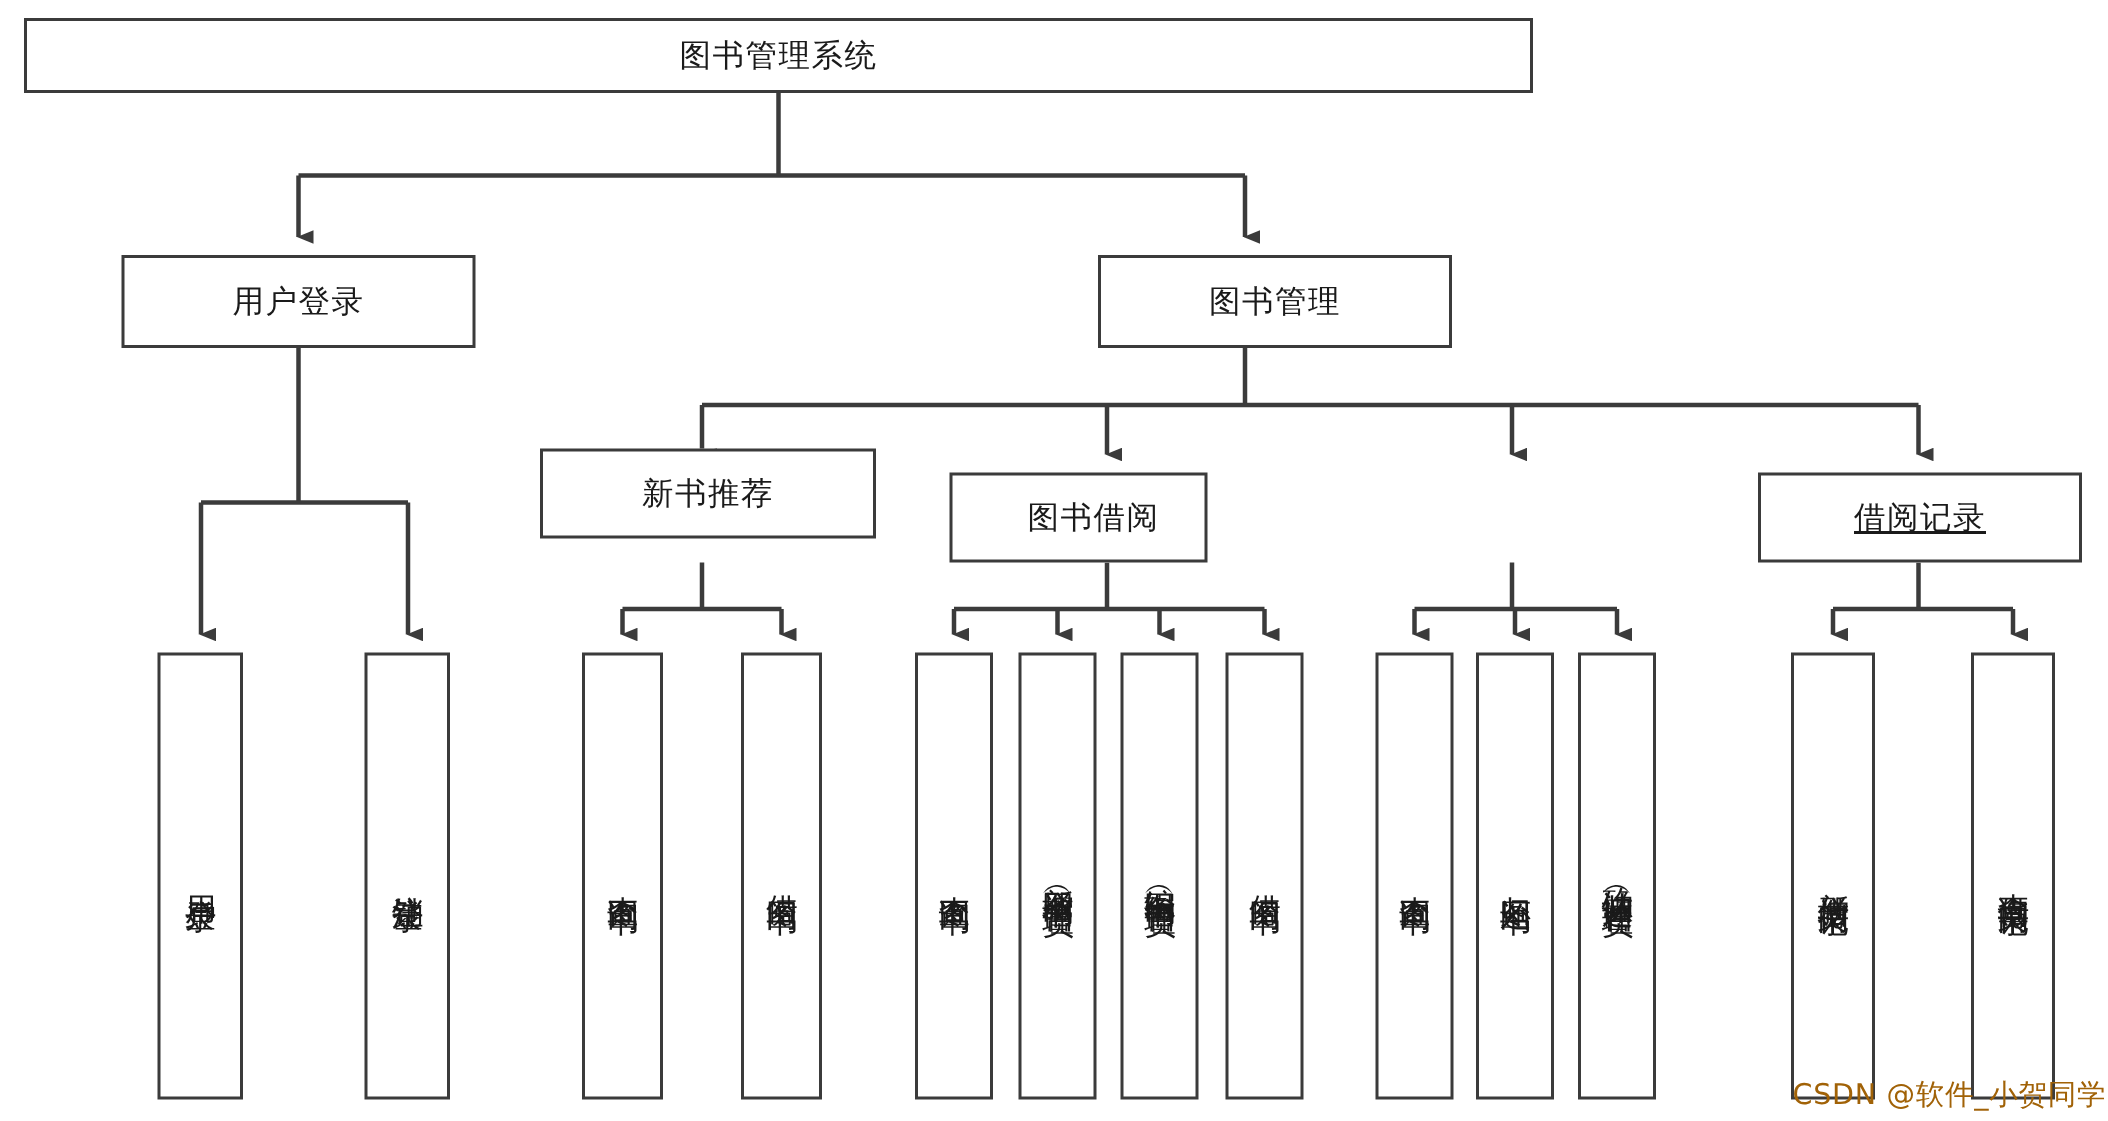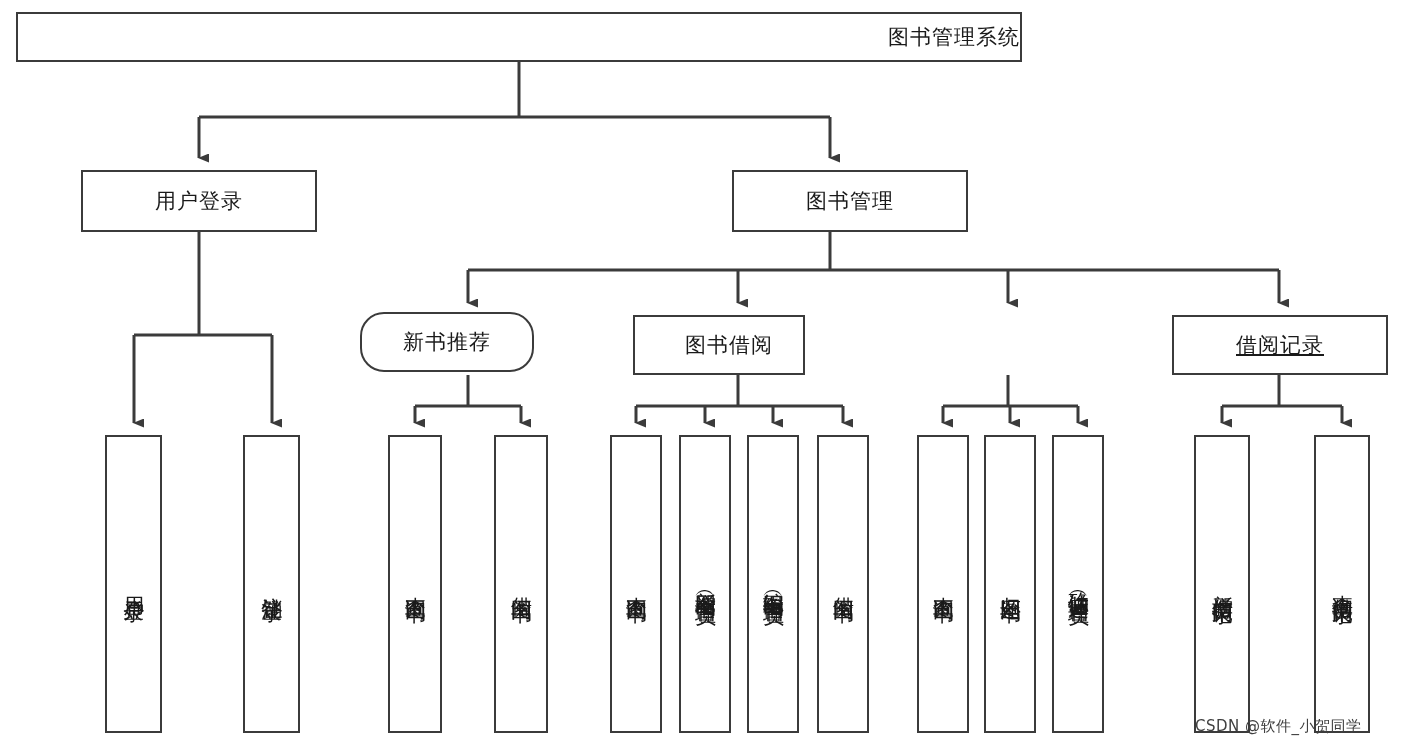--- a/index.html
+++ b/index.html
@@ -44,22 +44,22 @@
     writing-mode: vertical-rl;
     text-orientation: upright;
     font-size: 21px;
     line-height: 1.18;
     letter-spacing: 2px;
     white-space: nowrap;
     padding: 4px 0;
   }
   .watermark {
     position: absolute;
-    font-size: 15px;
-    color: #404040;
+    font-size: 19px;
+    color: #a16207;
     letter-spacing: 0.5px;
     white-space: nowrap;
     pointer-events: none;
   }
 </style>
 </head>
 <body>
 
 <div id="canvas">
 
@@ -106,32 +106,32 @@
       <path d="M1010,406 L1010,423" marker-end="url(#arrow)"></path>
       <path d="M1078,406 L1078,423" marker-end="url(#arrow)"></path>
 
       <path d="M1279,375 L1279,406"></path>
       <path d="M1222,406 L1342,406"></path>
       <path d="M1222,406 L1222,423" marker-end="url(#arrow)"></path>
       <path d="M1342,406 L1342,423" marker-end="url(#arrow)"></path>
     </g>
   </svg>
 
-  <div class="node-box node-h" style="left:16px; top:12px; width:1006px; height:50px;justify-content:flex-end;">
+  <div class="node-box node-h" style="left:16px; top:12px; width:1006px; height:50px;">
     <span>图书管理系统</span>
   </div>
 
   <div class="node-box node-h" style="left:81px; top:170px; width:236px; height:62px;">
     <span>用户登录</span>
   </div>
   <div class="node-box node-h" style="left:732px; top:170px; width:236px; height:62px;">
     <span>图书管理</span>
   </div>
 
-  <div class="node-box node-h" style="left:360px; top:312px; width:174px; height:60px;border-radius:24px;">
+  <div class="node-box node-h" style="left:360px; top:299px; width:224px; height:60px;">
     <span>新书推荐</span>
   </div>
   <div class="node-box node-h" style="left:633px; top:315px; width:172px; height:60px;padding-left:20px;">
     <span>图书借阅</span>
   </div>
   <div class="node-box node-h" style="left:1172px; top:315px; width:216px; height:60px;text-decoration:underline;">
     <span>借阅记录</span>
   </div>
 
   <div class="node-box" style="left:105px; top:435px; width:57px; height:298px;">

